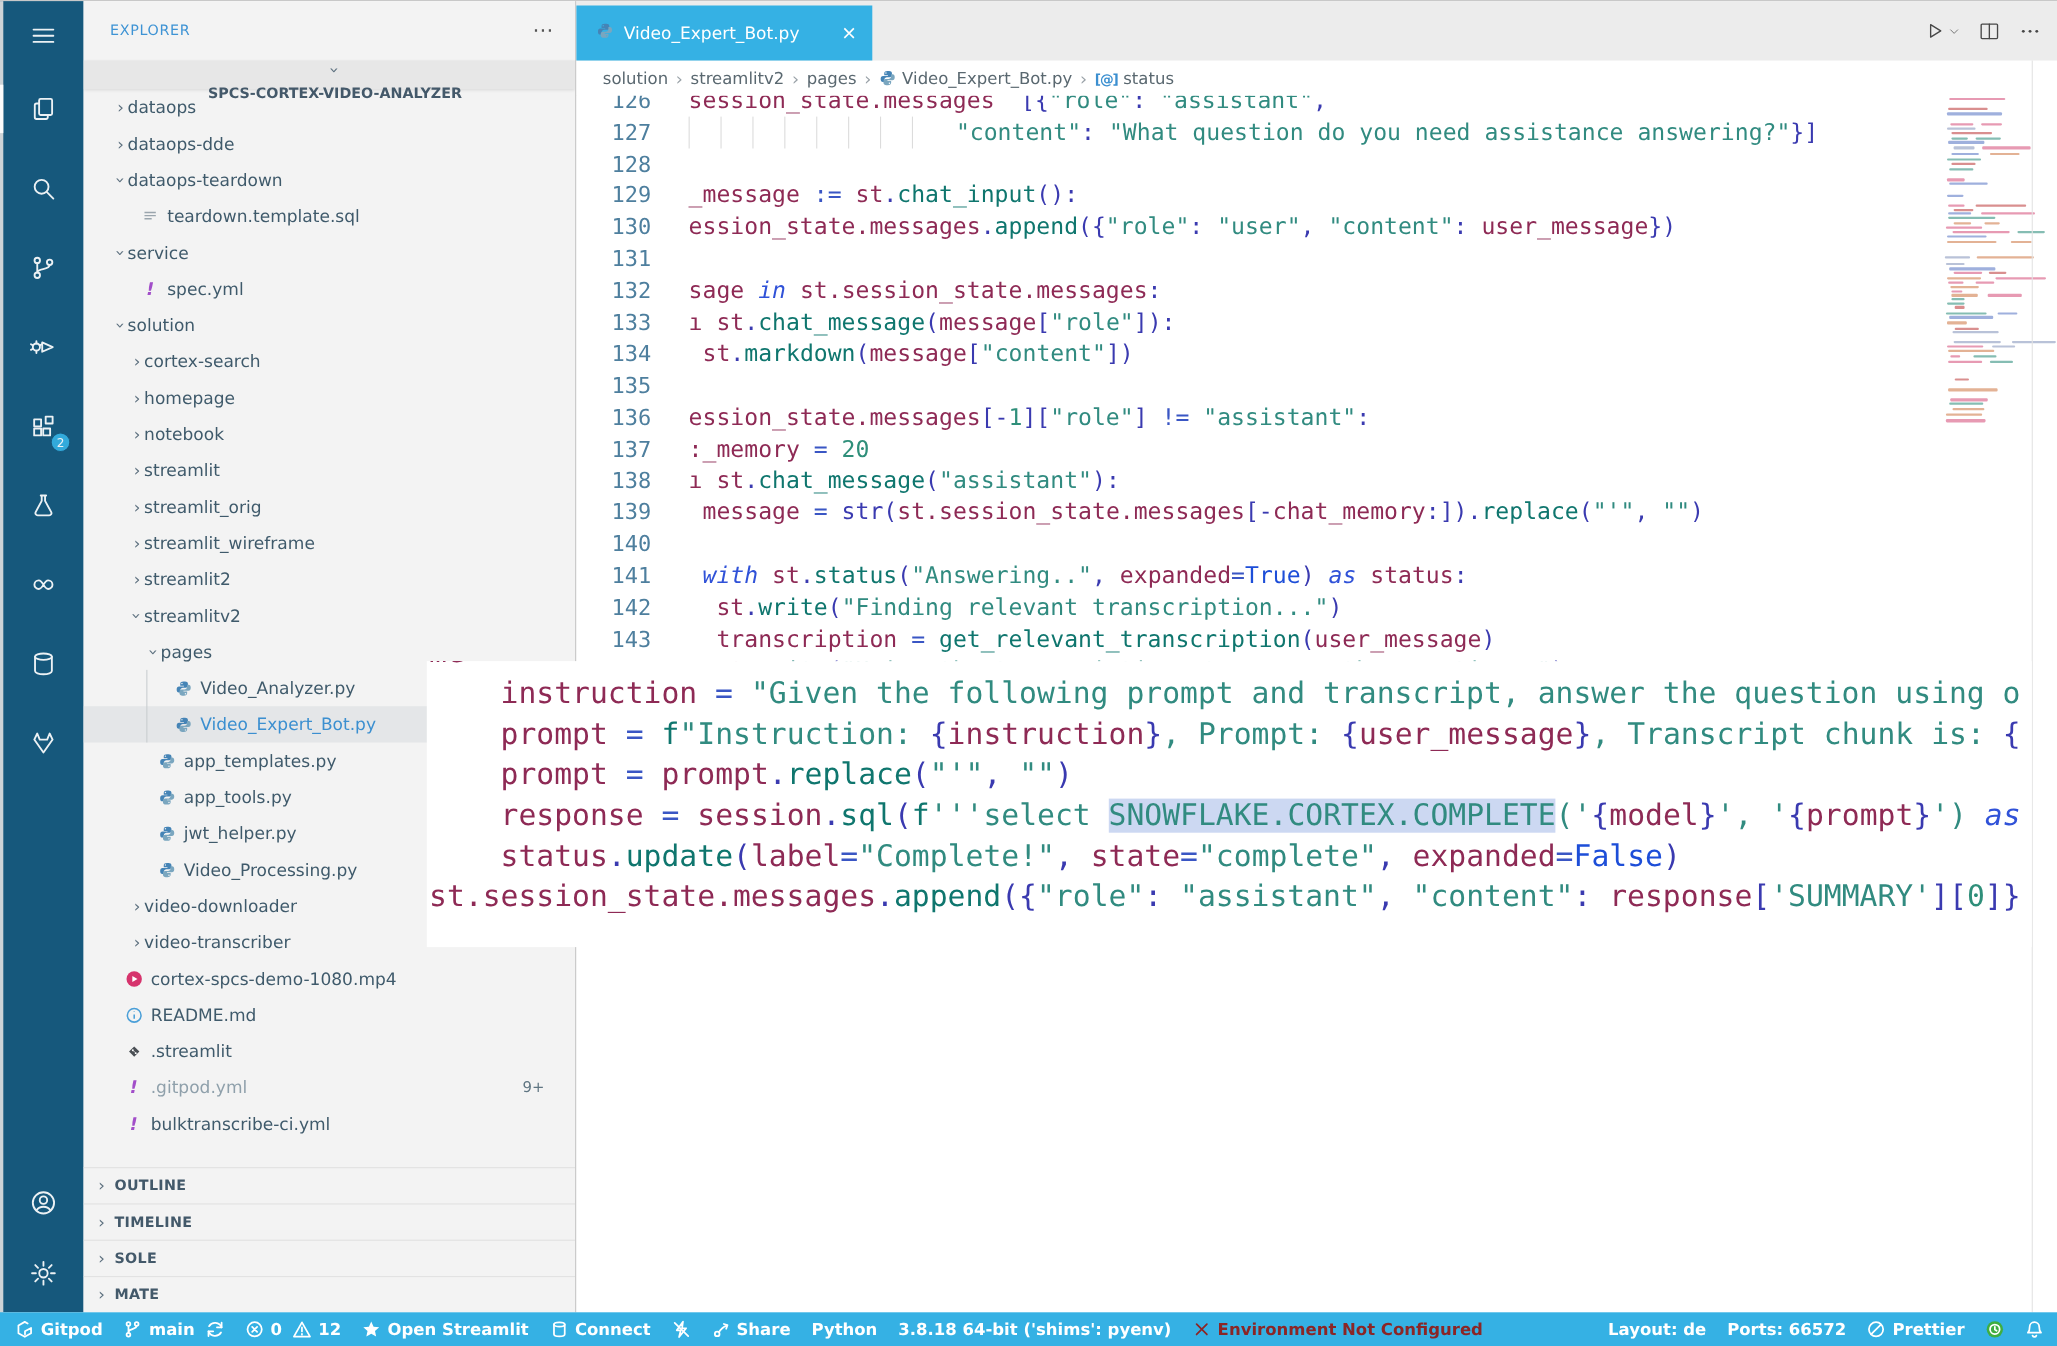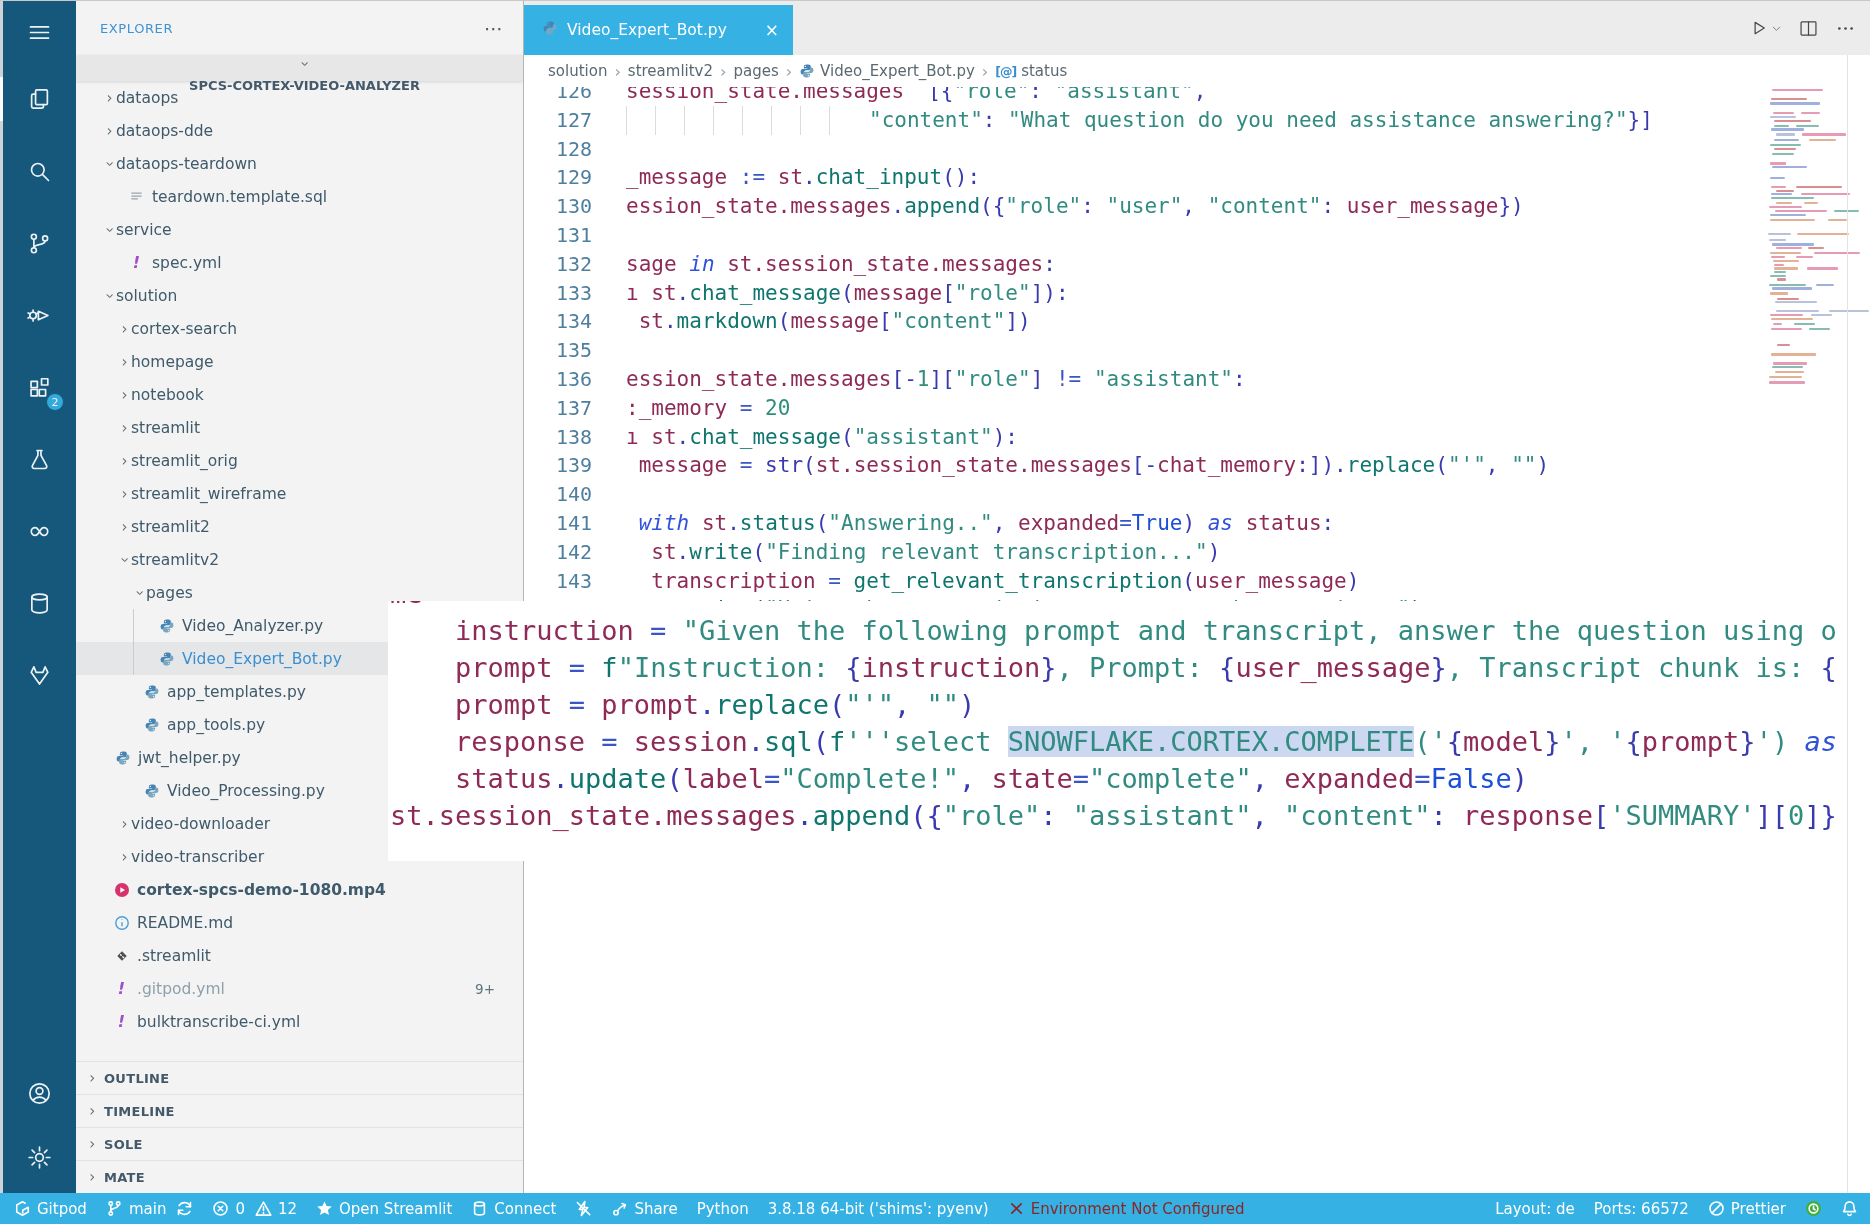--- a/index.html
+++ b/index.html
@@ -67,21 +67,21 @@
   .map-edge { position:absolute; left:1847px; top:54px; bottom:31px; width:1px; background:#e3e3e3; }
 
   
   .mag { position:absolute; left:388px; top:600px; width:1459px; height:260px; background:#fff; overflow:hidden; z-index:30; }
   .mag-inner { position:absolute; left:2px; top:-26px; right:0; }
   .mline { height:37px; line-height:37px; white-space:pre; font-family:"DejaVu Sans Mono","Liberation Mono",monospace; font-size:27px; }
 
   
   .sbar { position:absolute; left:0; right:0; bottom:0; height:31px; background:#35B1E4; color:#fff;
           display:flex; align-items:center; justify-content:space-between; padding:0 12px 0 14px; font-size:15px; }
-  .sbar-side { display:flex; align-items:center; gap:19px; height:100%; }
+  .sbar-side { display:flex; align-items:center; gap:19px; height:100%;font-weight:bold; }
   .sitem { display:flex; align-items:center; gap:6px; cursor:pointer; white-space:nowrap; height:100%; }
   .sitem svg { width:17px; height:17px; fill:none; stroke:currentColor; stroke-width:1.5; stroke-linecap:round; stroke-linejoin:round; }
   .sitem.error-text { color:#8B2626; }
 </style>
 </head>
 <body>
 
 <div class="app">
 
   <div class="abar">
@@ -275,21 +275,21 @@
         </div>
         <div class="trow" style="padding-left: 67px;">
           <span class="ficon">
             <svg viewBox="0 0 24 24" style="width:16px;height:16px">
               <path fill="#4584B6" d="M11.8 2.4c-2.9 0-4.5 1.2-4.5 3.2v2.5h5v.9H5.6c-2 0-3.2 1.7-3.2 4.2 0 2.4 1 4 3 4h2v-3c0-2 1.7-3.5 3.6-3.5h3.9c1.6 0 2.9-1.3 2.9-2.9V5.6c0-2-1.7-3.2-4-3.2zM9.6 4.1a1 1 0 1 1 0 2 1 1 0 0 1 0-2z"></path>
               <path fill="#7AA6BF" d="M12.2 21.6c2.9 0 4.5-1.2 4.5-3.2v-2.5h-5V15h6.7c2 0 3.2-1.7 3.2-4.2 0-2.4-1-4-3-4h-2v3c0 2-1.7 3.5-3.6 3.5h-3.9c-1.6 0-2.9 1.3-2.9 2.9v2.2c0 2 1.7 3.2 4 3.2zm2.2-1.7a1 1 0 1 1 0-2 1 1 0 0 1 0 2z"></path>
             </svg>
           </span>
           <span>app_tools.py</span>
         </div>
-        <div class="trow" style="padding-left: 38px;">
+        <div class="trow" style="padding-left: 67px;">
           <span class="ficon">
             <svg viewBox="0 0 24 24" style="width:16px;height:16px">
               <path fill="#4584B6" d="M11.8 2.4c-2.9 0-4.5 1.2-4.5 3.2v2.5h5v.9H5.6c-2 0-3.2 1.7-3.2 4.2 0 2.4 1 4 3 4h2v-3c0-2 1.7-3.5 3.6-3.5h3.9c1.6 0 2.9-1.3 2.9-2.9V5.6c0-2-1.7-3.2-4-3.2zM9.6 4.1a1 1 0 1 1 0 2 1 1 0 0 1 0-2z"></path>
               <path fill="#7AA6BF" d="M12.2 21.6c2.9 0 4.5-1.2 4.5-3.2v-2.5h-5V15h6.7c2 0 3.2-1.7 3.2-4.2 0-2.4-1-4-3-4h-2v3c0 2-1.7 3.5-3.6 3.5h-3.9c-1.6 0-2.9 1.3-2.9 2.9v2.2c0 2 1.7 3.2 4 3.2zm2.2-1.7a1 1 0 1 1 0-2 1 1 0 0 1 0 2z"></path>
             </svg>
           </span>
           <span>jwt_helper.py</span>
         </div>
         <div class="trow" style="padding-left: 67px;">
           <span class="ficon">
@@ -301,21 +301,21 @@
           <span>Video_Processing.py</span>
         </div>
         <div class="trow" style="padding-left: 42px;">
           <span class="chev ">›</span>
           <span>video-downloader</span>
         </div>
         <div class="trow" style="padding-left: 42px;">
           <span class="chev ">›</span>
           <span>video-transcriber</span>
         </div>
-        <div class="trow" style="padding-left: 37px; font-weight: bold;">
+        <div class="trow" style="padding-left: 37px;">
           <span class="ficon">
             <svg viewBox="0 0 16 16" style="width:16px;height:16px">
               <circle cx="8" cy="8" r="7" fill="#D6336C"></circle>
               <path d="M6.3 5.2L11 8l-4.7 2.8z" fill="#fff"></path>
             </svg>
           </span>
           <span>cortex-spcs-demo-1080.mp4</span>
         </div>
         <div class="trow" style="padding-left: 37px;">
           <span class="ficon">

